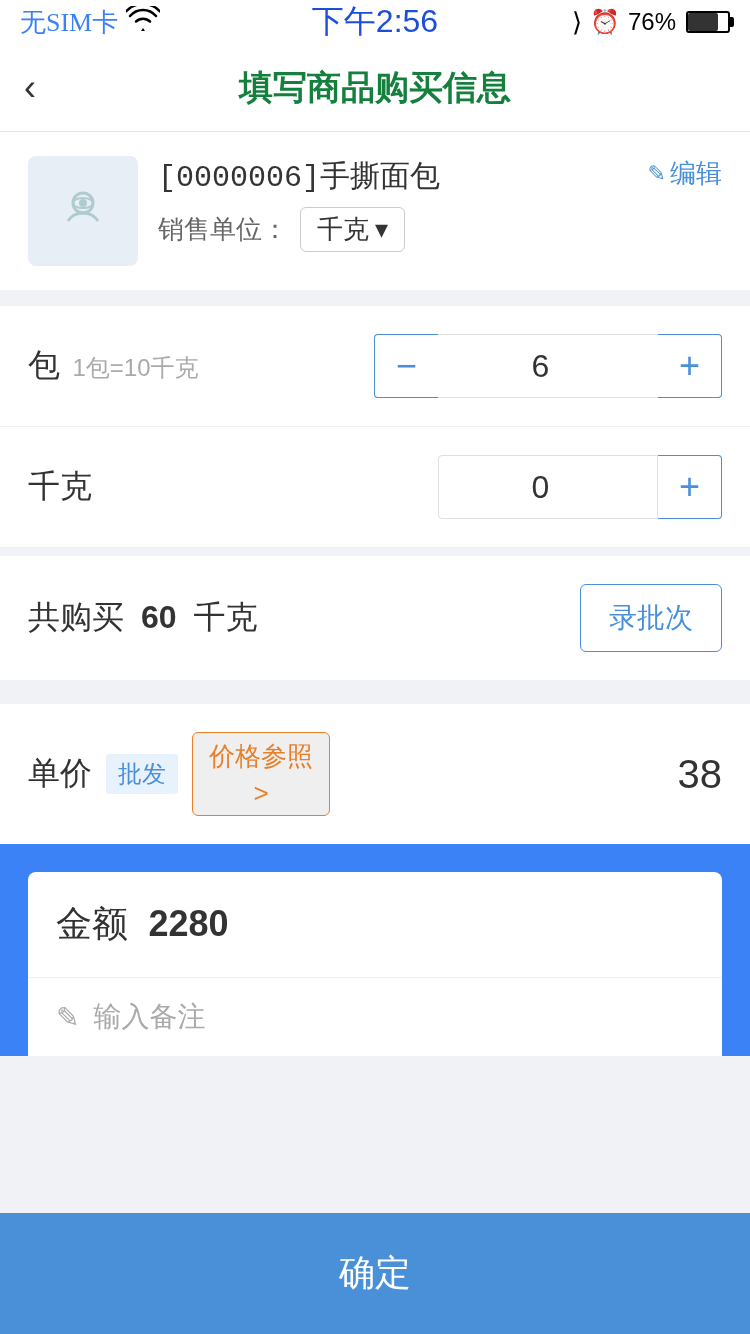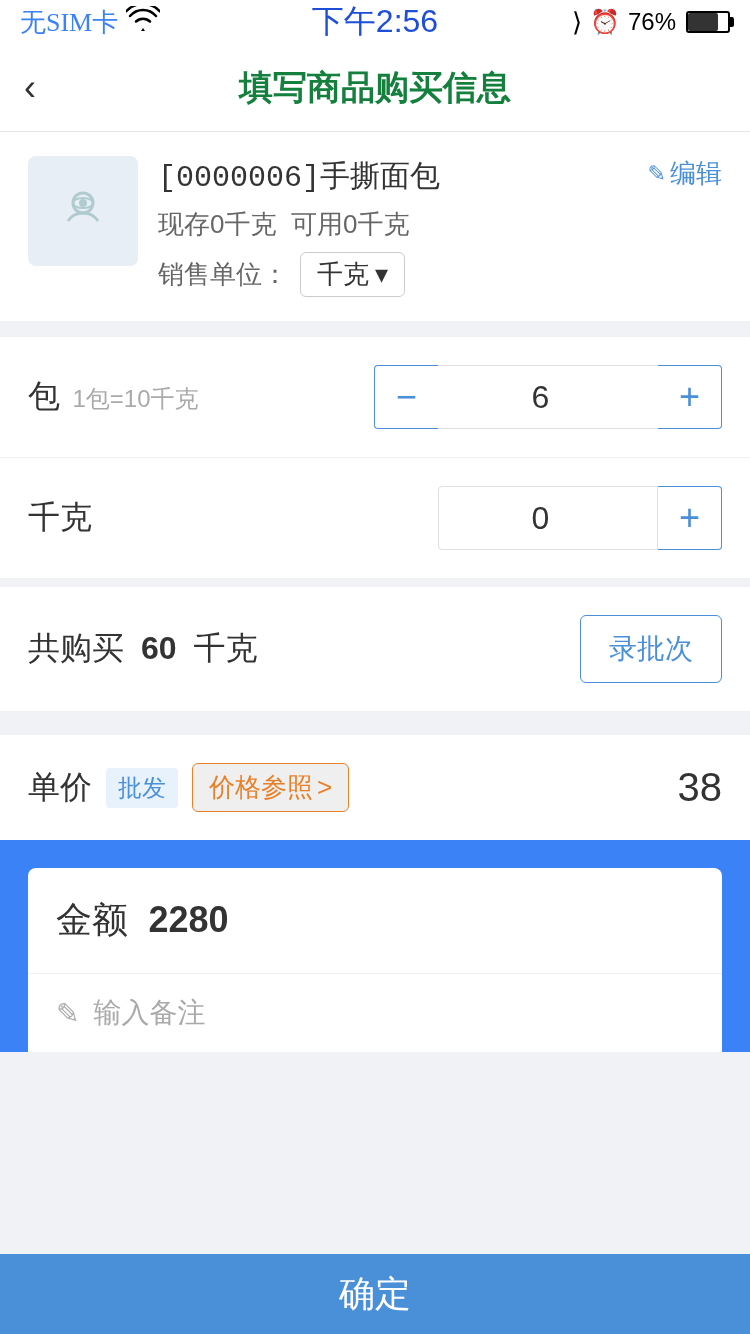--- a/index.html
+++ b/index.html
@@ -275,20 +275,21 @@
     .price-ref-btn {
       font-size: 26px;
       color: #e8802a;
       border: 1.5px solid #e8802a;
       padding: 6px 16px;
       border-radius: 6px;
       display: flex;
       align-items: center;
       gap: 4px;
       cursor: pointer;
+      flex-direction: column;
     }
     .price-value {
       font-size: 40px;
       color: #333;
       font-weight: 500;
     }
 
     
     .amount-section {
       background: #3b82f6;
@@ -333,21 +334,21 @@
       flex: 1;
       min-height: 340px;
     }
 
     
     .confirm-btn {
       position: fixed;
       bottom: 0;
       left: 0;
       width: 750px;
-      height: 80px;
+      height: 121px;
       background: #4a90d9;
       color: #fff;
       font-size: 36px;
       border: none;
       cursor: pointer;
       display: flex;
       align-items: center;
       justify-content: center;
       margin-top: 10px;
     }
@@ -396,23 +397,20 @@
   <div class="product-info">
     <div class="product-title-row">
       <span class="product-name">
         <span>[0000006]</span><span>手撕面包</span>
       </span>
       <span class="edit-btn">
         <span style="font-size:22px;">✎</span>
           <span>编辑</span>
       </span>
     </div>
-    <div class="product-stock">
-      <span>现存0千克</span>&nbsp;&nbsp;<span>可用0千克</span>
-    </div>
     <div class="product-unit-row">
       <span>销售单位：</span>
       <div class="unit-select">
         <span>千克</span>
         <span>▾</span>
       </div>
     </div>
   </div>
 </div>
 

